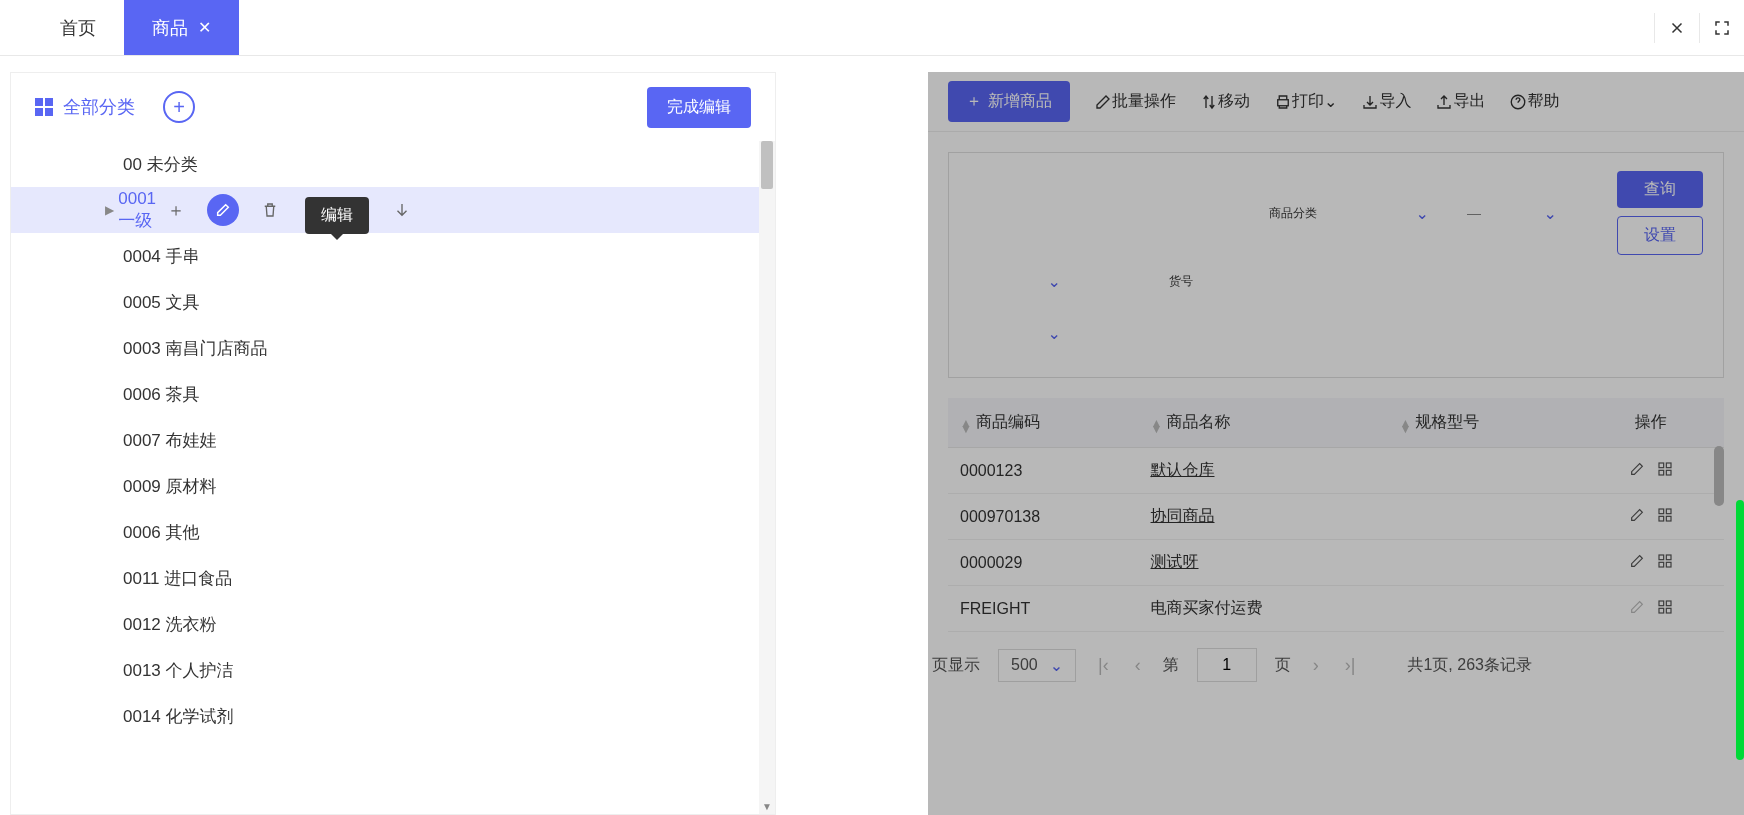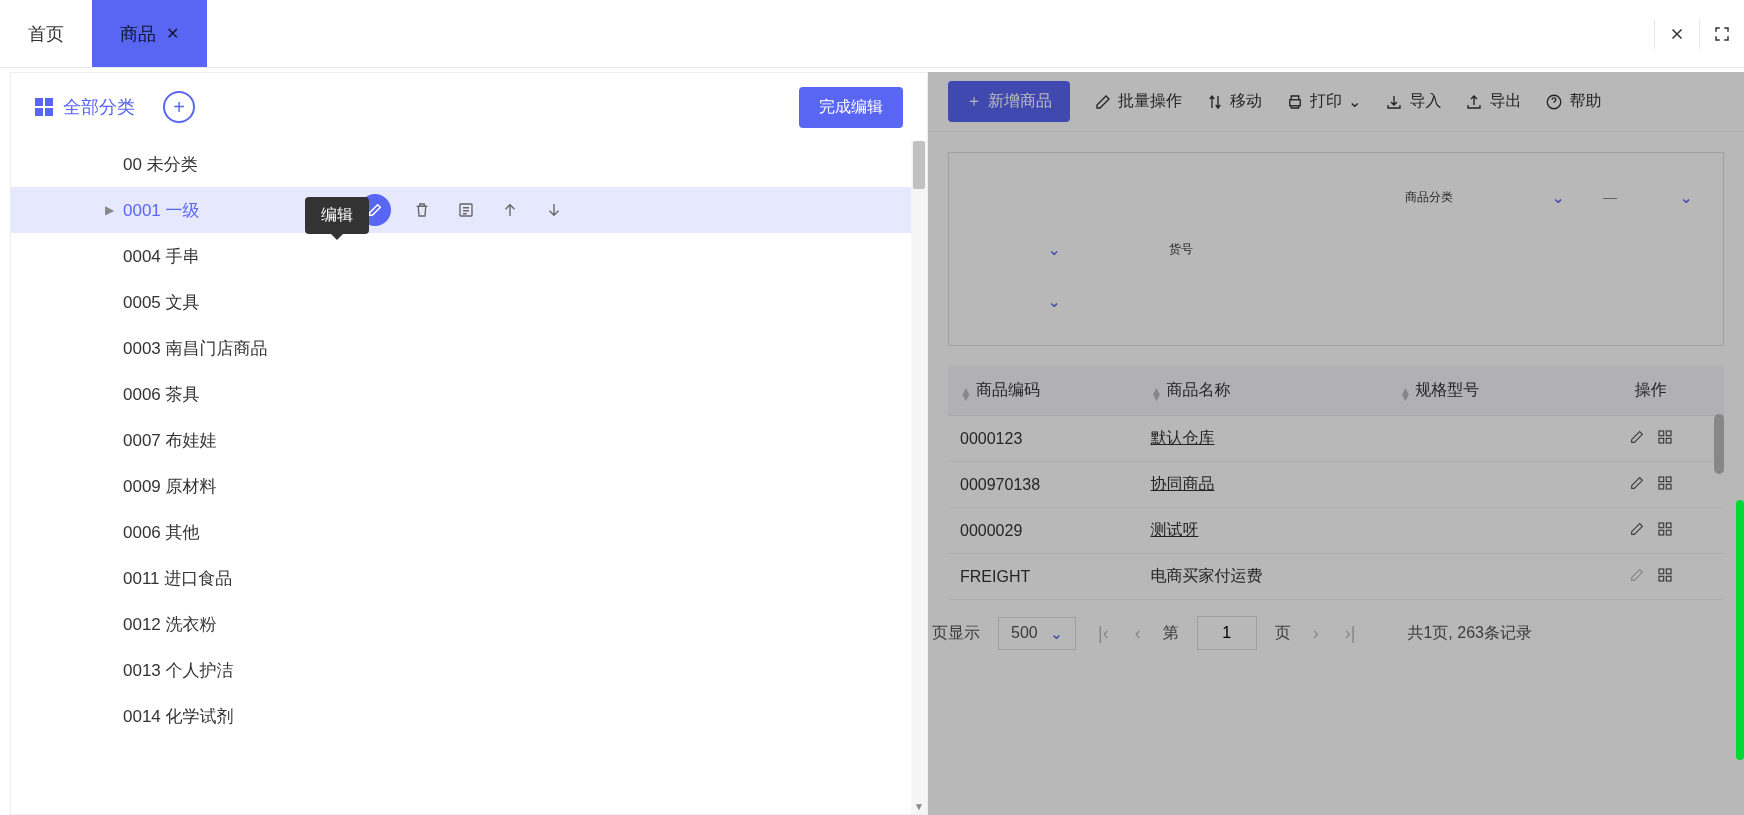--- a/index.html
+++ b/index.html
@@ -1,29 +1,29 @@
 <!DOCTYPE html>
 <html><head>
 <meta charset="utf-8">
 <style>
 * { box-sizing: border-box; margin: 0; padding: 0; }
 body { font-family: "Microsoft YaHei", -apple-system, sans-serif; font-size: 14px; color: #333; background: #fff; overflow: hidden; width: 1744px; height: 815px; position: relative; }
 
 
-.tab-bar { height: 68px; display: flex; align-items: stretch; border-bottom: 1px solid #e8e8e8; background: #fff; }
+.tab-bar { height: 56px; display: flex; align-items: stretch; border-bottom: 1px solid #e8e8e8; background: #fff; padding-left: 32px; }
 .tab { display: flex; align-items: center; padding: 0 28px; font-size: 18px; cursor: pointer; }
-.tab.active { background: #5966f3; color: #0f172a; }
+.tab.active { background: #5966f3; color: #ffffff; }
 .tab .close { margin-left: 10px; font-size: 16px; }
 .tab-bar-actions { margin-left: auto; display: flex; align-items: center; }
 .tab-bar-actions .iconbtn { width: 44px; height: 62px; display: flex; align-items: center; justify-content: center; cursor: pointer; }
 .sep { width: 1px; height: 30px; background: #e8e8e8; }
 
 
 .main { position: absolute; top: 72px; left: 0; right: 0; bottom: 0; display: flex; }
-.left-panel { width: 918px; background: #fff; margin-left: 10px; border: 1px solid #eee; display: flex; flex-direction: column; position: relative; }
+.left-panel { width: 766px; background: #fff; margin-left: 10px; border: 1px solid #eee; display: flex; flex-direction: column; position: relative; }
 .left-header { height: 68px; display: flex; align-items: center; padding: 0 24px; }
 .all-cat { display: flex; align-items: center; color: #5966f3; font-size: 18px; cursor: pointer; }
 .grid-icon { width: 18px; height: 18px; margin-right: 10px; display: grid; grid-template-columns: 1fr 1fr; grid-template-rows: 1fr 1fr; gap: 2px; }
 .grid-icon span { background: #5966f3; }
 .add-circle { margin-left: 28px; width: 32px; height: 32px; border: 2px solid #5966f3; border-radius: 50%; display: flex; align-items: center; justify-content: center; color: #5966f3; font-size: 20px; cursor: pointer; }
 .done-btn { margin-left: auto; background: #5966f3; color: #fff; padding: 10px 20px; border-radius: 4px; border: none; font-size: 16px; cursor: pointer; }
 
 .tree-container { flex: 1; overflow-y: auto; position: relative; }
 .tree-row { height: 46px; display: flex; align-items: center; padding-left: 112px; font-size: 17px; cursor: pointer; color: #333; }
 .tree-row.selected { background: #e6e8fd; color: #5966f3; padding-left: 94px; }
@@ -38,21 +38,21 @@
 .vscroll { position: absolute; right: 0; top: 0; width: 16px; height: 100%; background: #f5f5f5; }
 .vscroll-thumb { position: absolute; top: 0; left: 2px; width: 12px; height: 48px; background: #c0c0c0; border-radius: 2px; }
 .vscroll-arrow { position: absolute; bottom: 0; width: 16px; height: 16px; display: flex; align-items: center; justify-content: center; color: #888; font-size: 10px; }
 
 
 .right-bg { position: absolute; left: 928px; right: 0; top: 0; bottom: 0; background: #fff; }
 .right-bg.dim::after { content: ""; position: absolute; inset: 0; background: rgba(0,0,0,0.28); pointer-events: none; }
 
 .toolbar { height: 60px; display: flex; align-items: center; gap: 24px; padding: 0 20px; border-bottom: 1px solid #eee; }
 .primary-btn { background: #5966f3; color: #fff; border: none; padding: 10px 18px; border-radius: 4px; font-size: 16px; cursor: pointer; display: flex; align-items: center; gap: 6px; }
-.tool-item { display: flex; align-items: center; gap: 6px; color: #333; font-size: 16px; cursor: pointer; }
+.tool-item { display: flex; align-items: center; gap: 0; color: #333; font-size: 16px; cursor: pointer; }
 
 .filter-zone { padding: 18px 20px; border: 1px solid #e0e0e0; margin: 20px; background: #fff; }
 .filter-row { display: flex; align-items: center; min-height: 52px; gap: 20px; }
 .filter-label { color: #333; font-size: 12px; }
 .sel { width: 100px; height: 34px; display: flex; align-items: center; justify-content: flex-end; padding-right: 8px; }
 .chev-d { color: #5966f3; font-size: 16px; }
 .dash-sel { width: 110px; height: 34px; display: flex; align-items: center; justify-content: space-between; padding: 0 10px; color: #888; }
 .filter-actions { display: flex; flex-direction: column; gap: 8px; margin-left: 30px; }
 .btn-q { background: #5966f3; color: #fff; border: none; padding: 8px 26px; border-radius: 4px; font-size: 16px; cursor: pointer; }
 .btn-s { background: #fff; color: #5966f3; border: 1px solid #5966f3; padding: 8px 26px; border-radius: 4px; font-size: 16px; cursor: pointer; }
@@ -252,20 +252,24 @@
       <div class="filter-row">
         <div style="flex:1"></div>
         <span class="filter-label">商品分类</span>
         <div class="sel">
             <span class="chev-d">⌄</span>
           </div>
         <div class="dash-sel">
             <span>—</span>
             <span class="chev-d">⌄</span>
           </div>
+        <div class="filter-actions">
+          <button class="btn-q">查询</button>
+          <button class="btn-s">设置</button>
+        </div>
       </div>
       <div class="filter-row">
         <div class="sel">
             <span class="chev-d">⌄</span>
           </div>
         <div style="width:60px"></div>
         <span class="filter-label">货号</span>
       </div>
       <div class="filter-row">
         <div class="sel">

